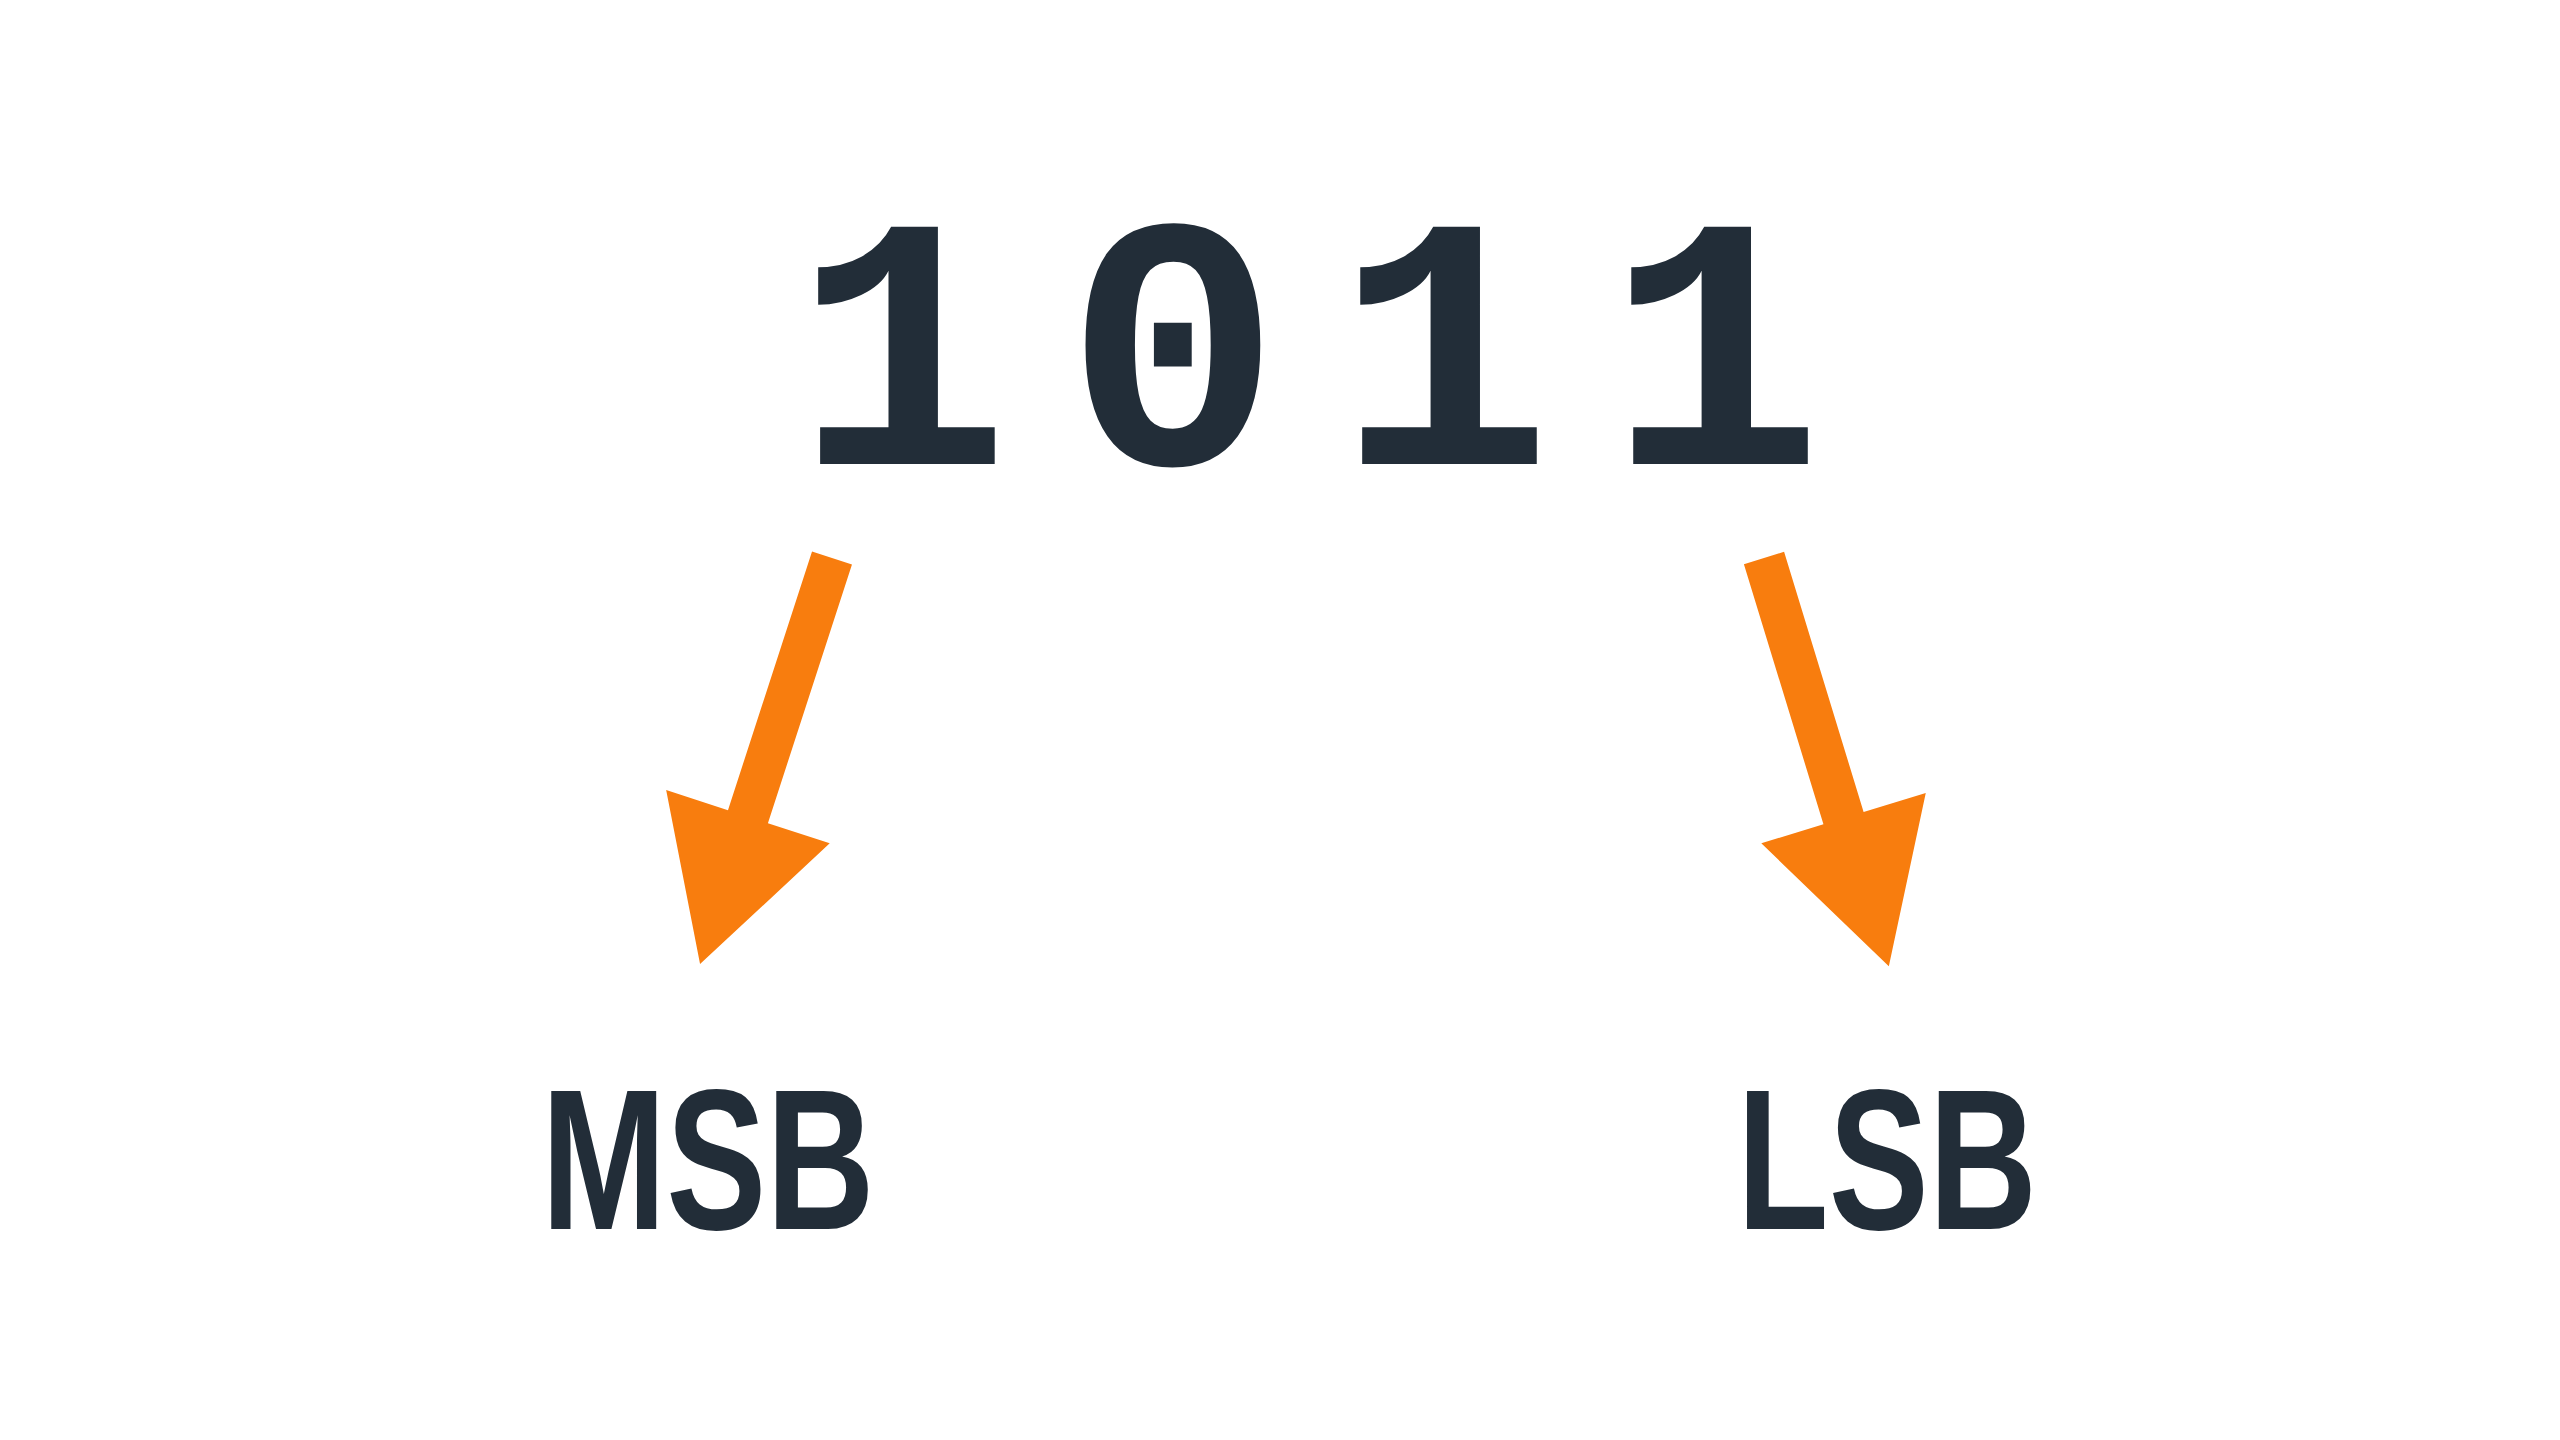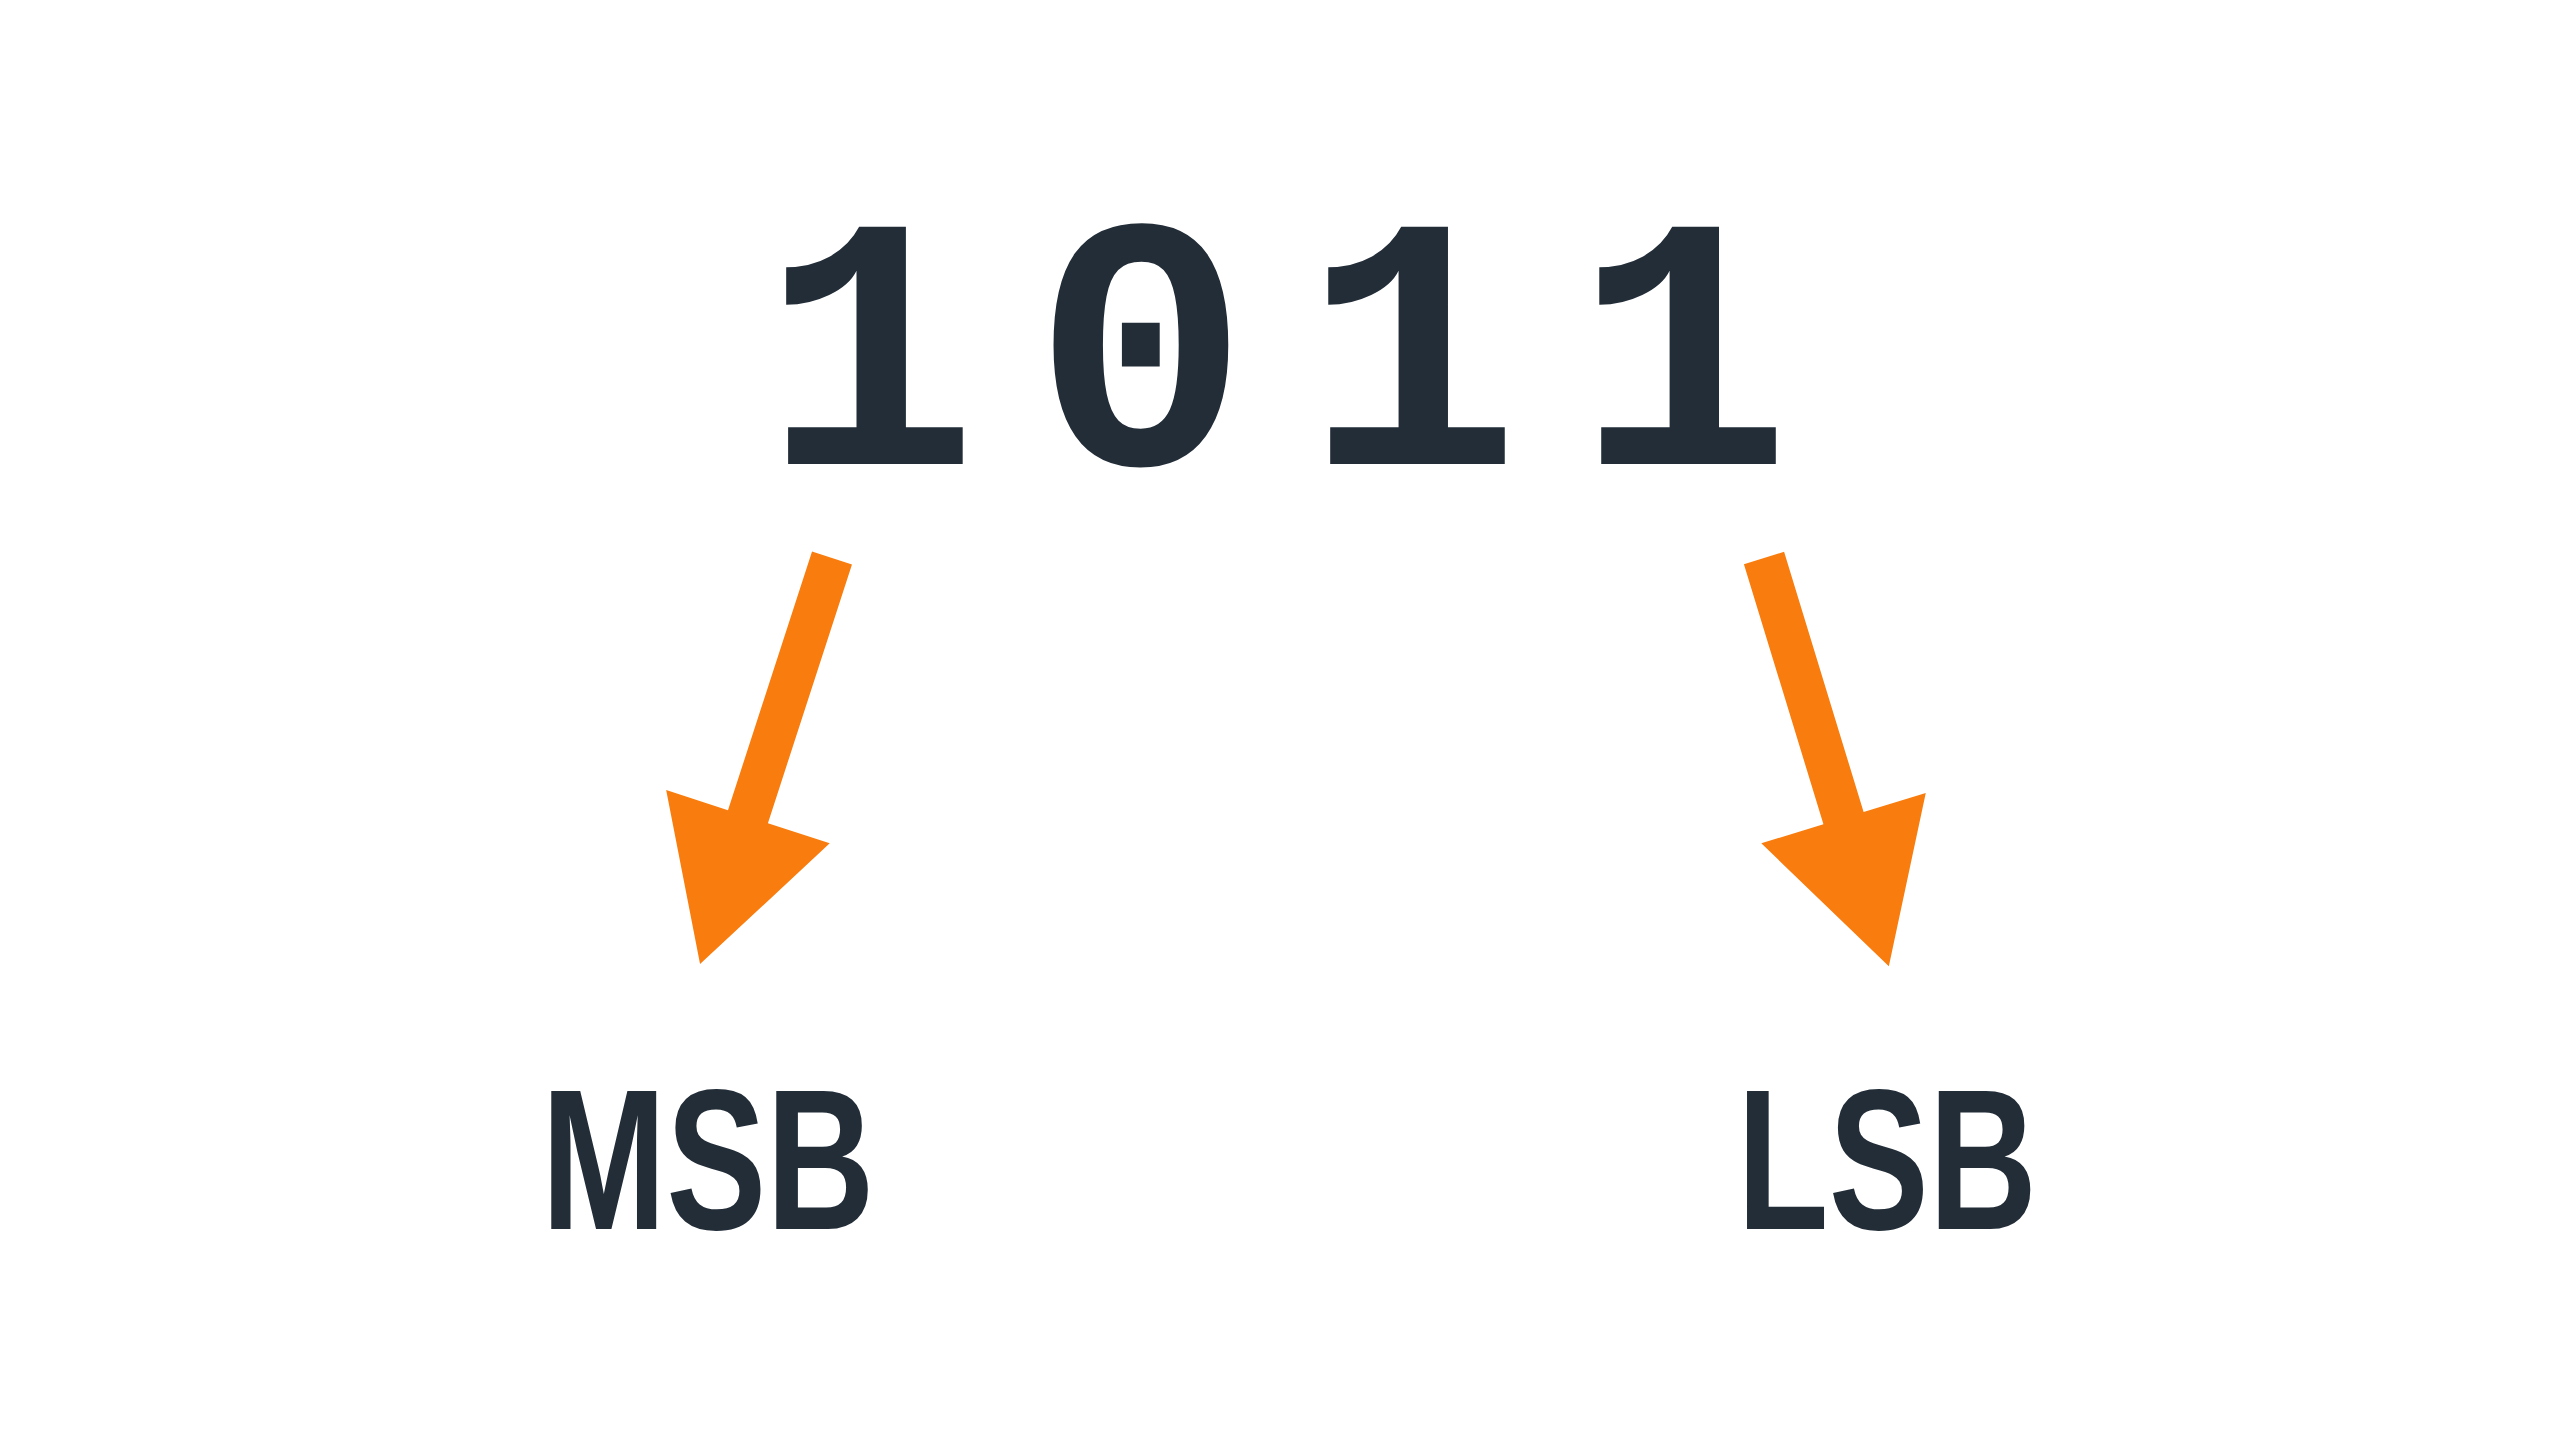--- a/index.html
+++ b/index.html
@@ -11,21 +11,21 @@
     background: var(--background, #ffffff);
   }
   .canvas {
     position: relative;
     width: 2560px;
     height: 1440px;
     background: var(--background, #ffffff);
   }
   .bits {
     position: absolute;
-    left: 1304px;
+    left: 1336px;
     top: 188px;
     transform: translateX(-50%);
     font-family: "Liberation Mono", "DejaVu Sans Mono", monospace;
     font-weight: bold;
     font-size: 360px;
     line-height: 1;
     letter-spacing: 55px;
     color: var(--text, #222d38);
     white-space: nowrap;
   }

